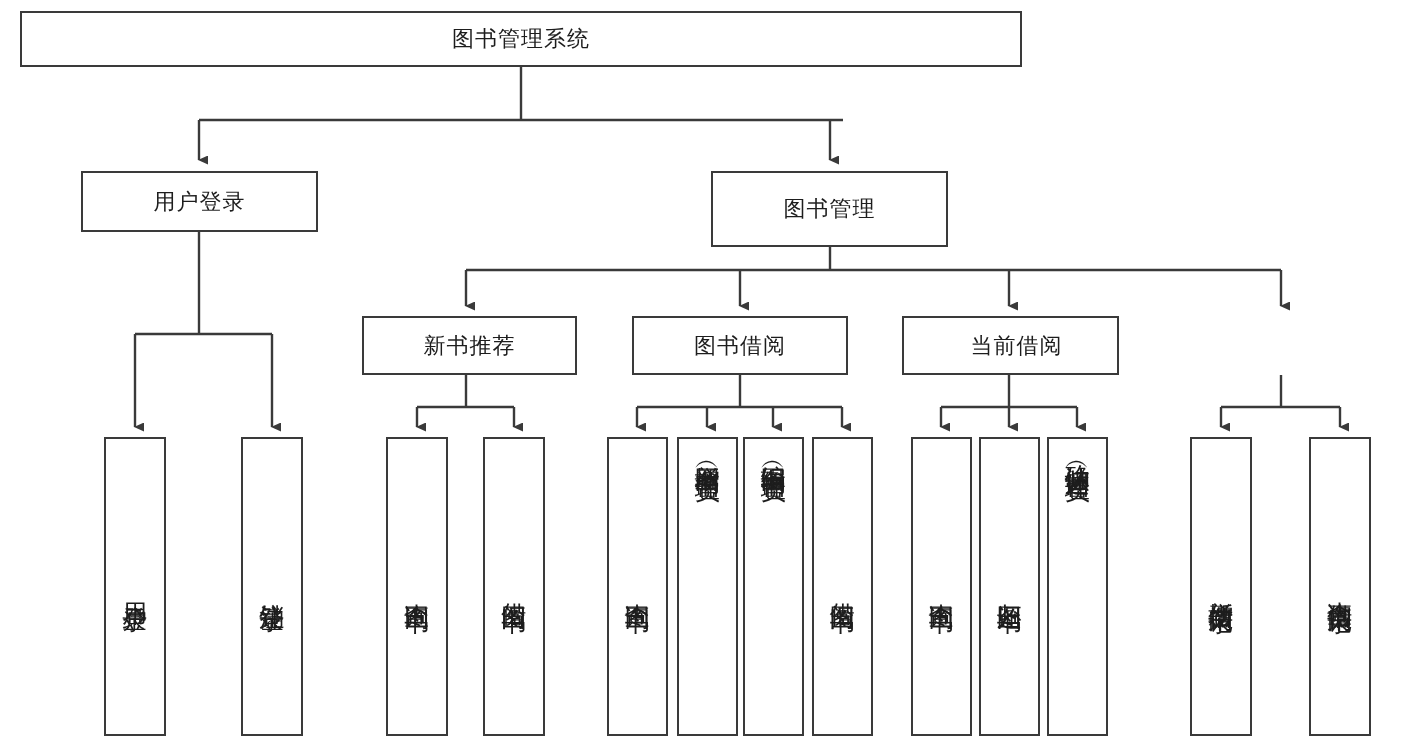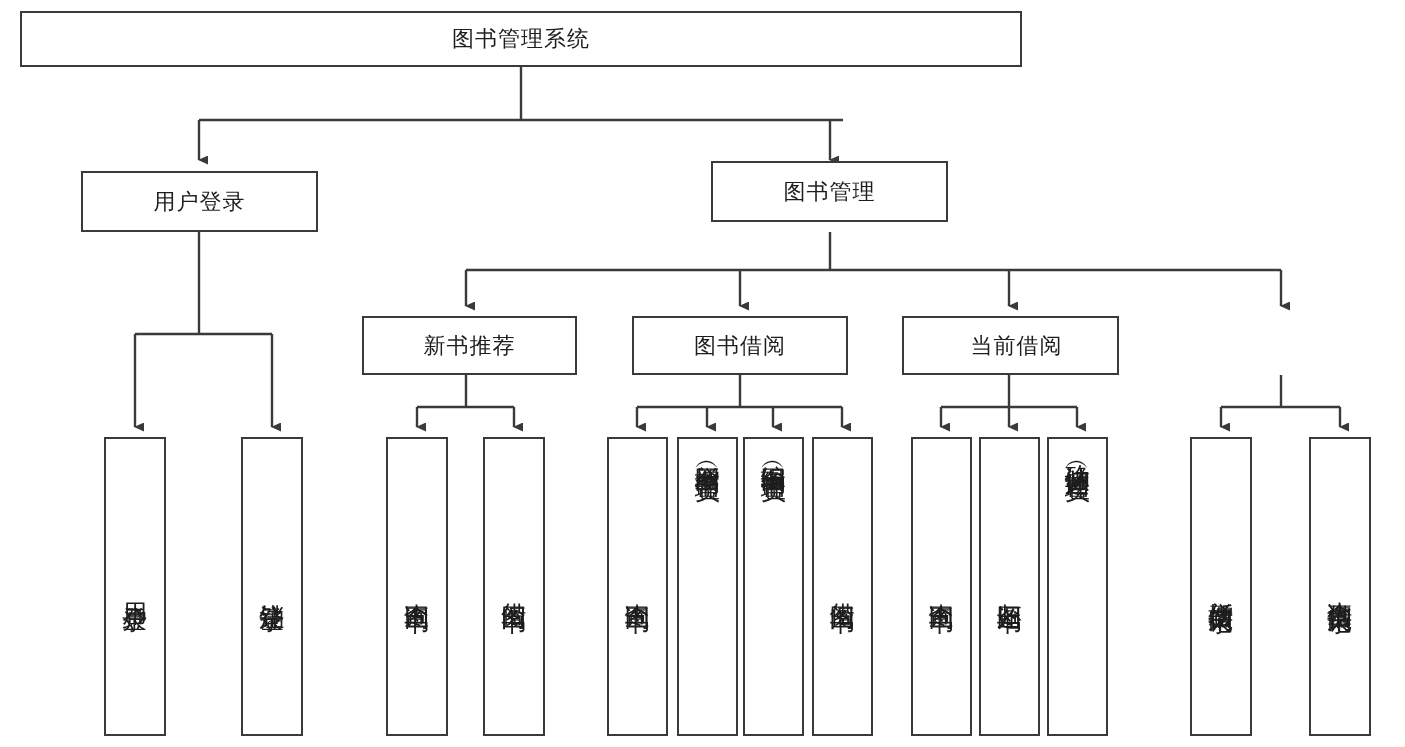--- a/index.html
+++ b/index.html
@@ -126,21 +126,21 @@
     </g>
   </svg>
 
   <div class="node horiz" style="left:20px; top:11px; width:1002px; height:56px;">
     <span class="label">图书管理系统</span>
   </div>
 
   <div class="node horiz" style="left:81px; top:171px; width:237px; height:61px;">
     <span class="label">用户登录</span>
   </div>
-  <div class="node horiz" style="left:711px; top:161px; width:237px; height:61px;">
+  <div class="node horiz" style="left:711px; top:171px; width:237px; height:76px;">
     <span class="label">图书管理</span>
   </div>
 
   <div class="node horiz" style="left:362px; top:316px; width:215px; height:59px;">
     <span class="label">新书推荐</span>
   </div>
   <div class="node horiz" style="left:632px; top:316px; width:216px; height:59px;">
     <span class="label">图书借阅</span>
   </div>
   <div class="node horiz" style="left:902px; top:316px; width:217px; height:59px;padding-left:12px;">

